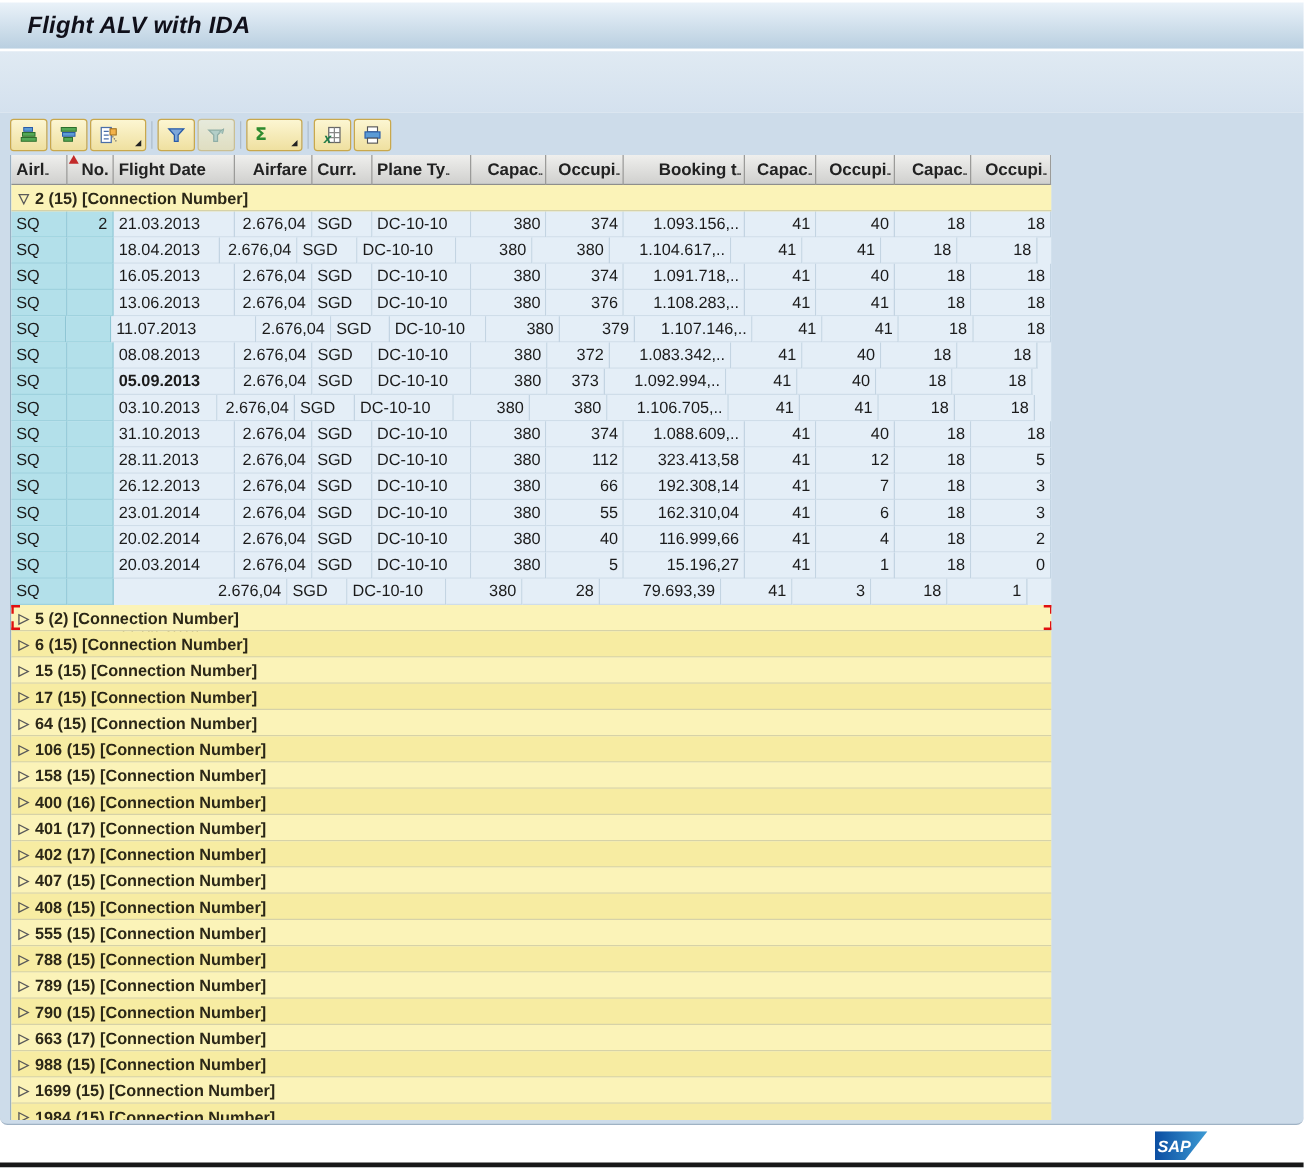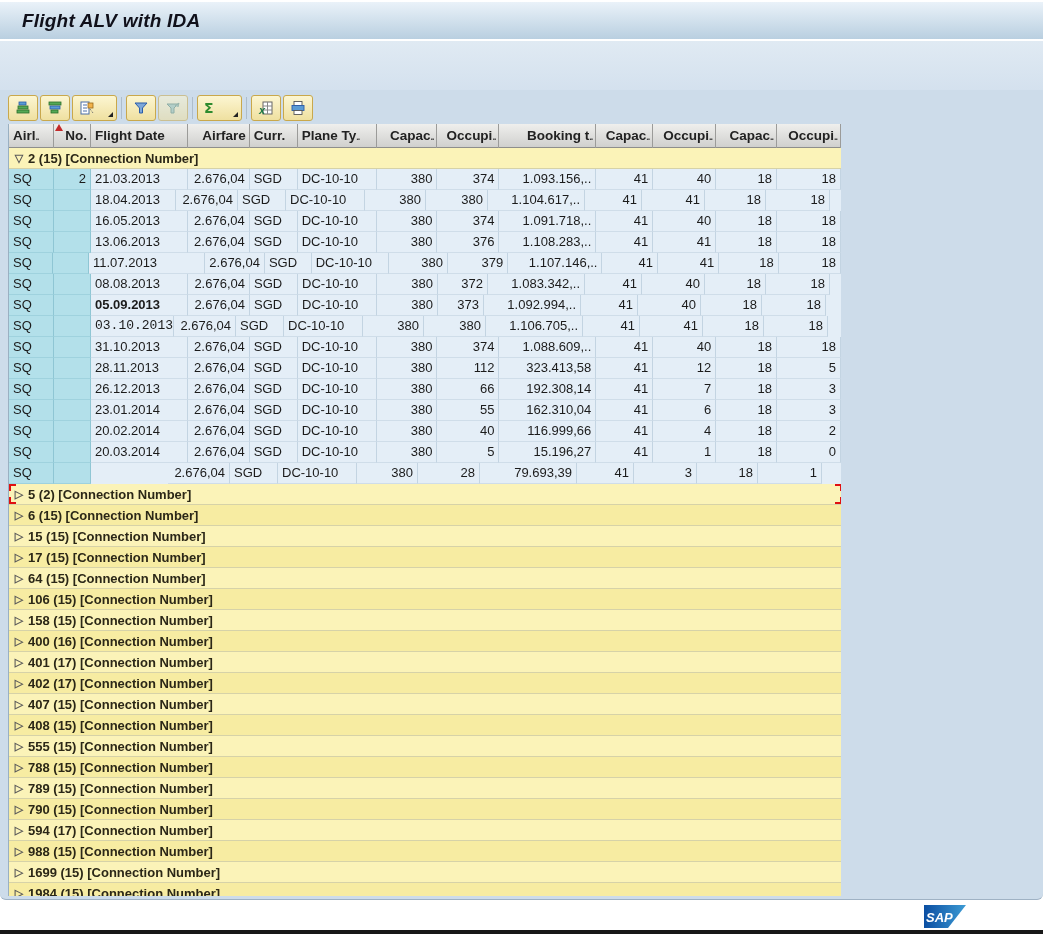--- a/index.html
+++ b/index.html
@@ -285,21 +285,21 @@
         <div class="dcell r" style="width: 46px;">373</div>
         <div class="dcell r" style="width: 97px;">1.092.994,..</div>
         <div class="dcell r" style="width: 57px;">41</div>
         <div class="dcell r" style="width: 63px;">40</div>
         <div class="dcell r" style="width: 61px;">18</div>
         <div class="dcell r" style="width: 64px;">18</div>
       </div>
       <div class="drow">
         <div class="dcell key" style="width: 45px;">SQ</div>
         <div class="dcell key r" style="width: 37px;"></div>
-        <div class="dcell" style="width: 83px; font-family: Liberation Mono, monospace;">03.10.2013</div>
+        <div class="dcell" style="width: 83px;">03.10.2013</div>
         <div class="dcell r" style="width: 62px;">2.676,04</div>
         <div class="dcell" style="width: 48px;">SGD</div>
         <div class="dcell" style="width: 79px;">DC-10-10</div>
         <div class="dcell r" style="width: 61px;">380</div>
         <div class="dcell r" style="width: 62px;">380</div>
         <div class="dcell r" style="width: 97px;">1.106.705,..</div>
         <div class="dcell r" style="width: 57px;">41</div>
         <div class="dcell r" style="width: 63px;">41</div>
         <div class="dcell r" style="width: 61px;">18</div>
         <div class="dcell r" style="width: 64px;">18</div>
@@ -472,21 +472,21 @@
       <div class="grow" style="width: 833px;">
         <span class="tri">▷</span>
         <span>789 (15) [Connection Number]</span>
       </div>
       <div class="grow alt" style="width: 833px;">
         <span class="tri">▷</span>
         <span>790 (15) [Connection Number]</span>
       </div>
       <div class="grow" style="width: 833px;">
         <span class="tri">▷</span>
-        <span>594 (17) [Connection Number]</span>
+        <span>663 (17) [Connection Number]</span>
       </div>
       <div class="grow alt" style="width: 833px;">
         <span class="tri">▷</span>
         <span>988 (15) [Connection Number]</span>
       </div>
       <div class="grow" style="width: 833px;">
         <span class="tri">▷</span>
         <span>1699 (15) [Connection Number]</span>
       </div>
       <div class="grow alt" style="width: 833px;">

